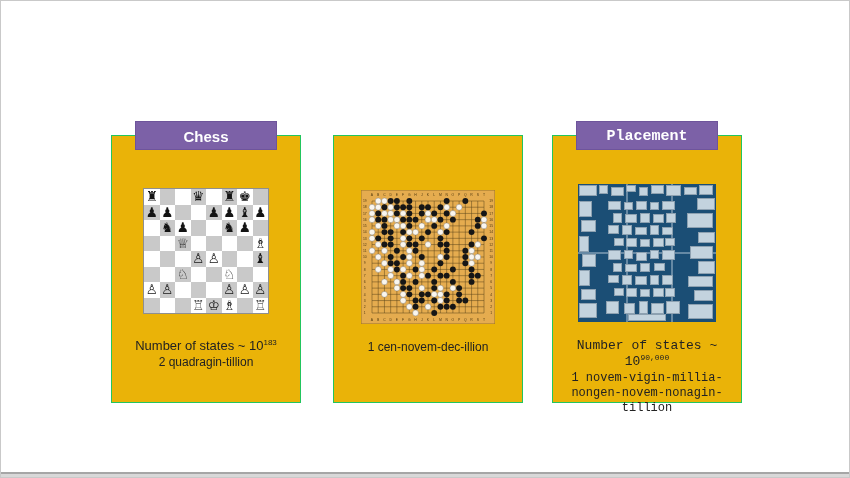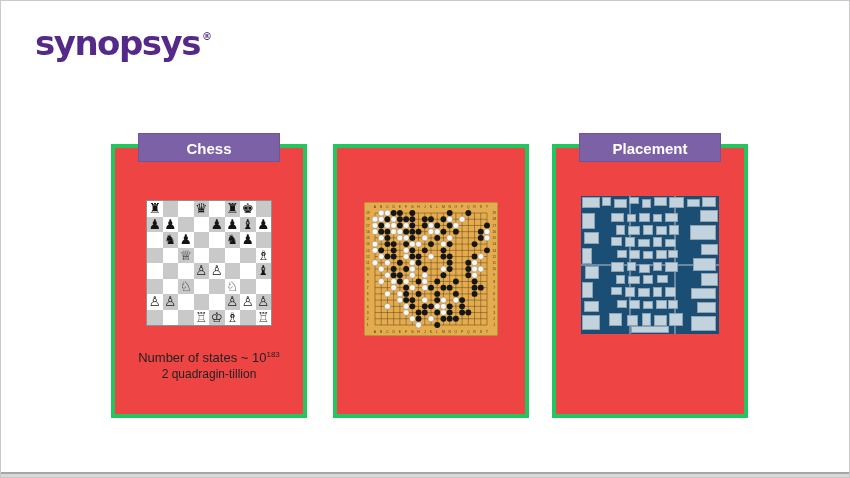--- a/index.html
+++ b/index.html
@@ -8,26 +8,26 @@
     background:#ffffff;border:1px solid #c9c9c9;overflow:hidden;
     font-family:"Liberation Sans",sans-serif;
   }
   .logo{
     position:absolute;left:34px;top:22px;
     font-size:34px;font-weight:bold;color:#552988;letter-spacing:-1.5px;
     font-family:"DejaVu Sans",sans-serif;
   }
   .logo .reg{font-size:10px;letter-spacing:0;position:relative;top:-15px;margin-left:2px;}
   .card{
-    position:absolute;top:143px;width:188px;height:266px;
-    border:4px solid #22c55e;background:#ef4444;
+    position:absolute;top:134px;width:188px;height:266px;
+    border:1px solid #22c55e;background:#eab308;
   }
   .card.c1{left:110px;}
   .card.c2{left:332px;}
-  .card.c3{left:551px;}
+  .card.c3{left:551px;font-family:Liberation Mono, monospace;}
   .card-header{
     position:absolute;top:-15px;left:50%;transform:translateX(-50%);
     width:142px;height:29px;line-height:29px;
     background:#7c61a7;border:1px solid #6e549b;box-sizing:border-box;
     color:#ffffff;font-size:15px;font-weight:bold;text-align:center;
   }
   .board-wrap{position:absolute;left:50%;transform:translateX(-50%);}
   .c1 .board-wrap{top:52px;}
   .c2 .board-wrap{top:54px;}
   .c3 .board-wrap{top:48px;}
@@ -50,21 +50,20 @@
   .chan.h{left:0;right:0;height:2px;}
   
   .bottom-line{position:absolute;left:0;right:0;top:471px;height:2px;background:#a6a6a6;}
   .bottom-shade{position:absolute;left:0;right:0;top:473px;bottom:0;background:#d8d8d8;}
 </style>
 </head>
 <body>
 
 <div class="slide">
 
-  <div class="logo"><span>synopsys</span><span class="reg">®</span></div>
 
   <div class="card c1">
     <div class="card-header">Chess</div>
     <div class="board-wrap">
       <div class="chess-board" id="chess-board">
           <div class="chess-square" style="background: rgb(255, 255, 255);">♜</div>
           <div class="chess-square" style="background: rgb(201, 201, 201);"></div>
           <div class="chess-square" style="background: rgb(255, 255, 255);"></div>
           <div class="chess-square" style="background: rgb(201, 201, 201);">♛</div>
           <div class="chess-square" style="background: rgb(255, 255, 255);"></div>
@@ -418,20 +417,21 @@
             <circle cx="54.55555555555556" cy="116.77777777777779" r="2.95" fill="#161616"></circle>
             <circle cx="67" cy="116.77777777777779" r="2.95" fill="#FAF6EE" stroke="#777" stroke-width="0.4"></circle>
             <circle cx="79.44444444444444" cy="116.77777777777779" r="2.95" fill="#161616"></circle>
             <circle cx="85.66666666666667" cy="116.77777777777779" r="2.95" fill="#161616"></circle>
             <circle cx="91.88888888888889" cy="116.77777777777779" r="2.95" fill="#161616"></circle>
             <circle cx="54.55555555555556" cy="123" r="2.95" fill="#FAF6EE" stroke="#777" stroke-width="0.4"></circle>
             <circle cx="73.22222222222223" cy="123" r="2.95" fill="#161616"></circle>
           </svg></div>
     </div>
     <div class="card-text">
+      <div class="name-line">1 cen-novem-dec-illion</div>
     </div>
   </div>
 
   <div class="card c3">
     <div class="card-header">Placement</div>
     <div class="board-wrap">
       <div class="placement" id="placement-box" style="background: rgb(27, 78, 117);">
           <div class="chan v" style="left: 35%;"></div>
           <div class="chan v" style="left: 67.5%;"></div>
           <div class="chan h" style="top: 49%;"></div>
@@ -499,17 +499,21 @@
           <div class="placement-block" style="left: 54%; top: 75%; width: 8%; height: 7%; background: rgb(195, 211, 222);"></div>
           <div class="placement-block" style="left: 63%; top: 75%; width: 7%; height: 7%; background: rgb(195, 211, 222);"></div>
           <div class="placement-block" style="left: 20%; top: 85%; width: 10%; height: 9%; background: rgb(195, 211, 222);"></div>
           <div class="placement-block" style="left: 33%; top: 86%; width: 8%; height: 8%; background: rgb(195, 211, 222);"></div>
           <div class="placement-block" style="left: 44%; top: 85%; width: 7%; height: 9%; background: rgb(195, 211, 222);"></div>
           <div class="placement-block" style="left: 53%; top: 86%; width: 9%; height: 8%; background: rgb(195, 211, 222);"></div>
           <div class="placement-block" style="left: 64%; top: 85%; width: 10%; height: 9%; background: rgb(195, 211, 222);"></div>
           <div class="placement-block" style="left: 36%; top: 94%; width: 28%; height: 5%; background: rgb(195, 211, 222);"></div>
         </div>
     </div>
+    <div class="card-text">
+      <div class="states-line"><span>Number of states ~ 10</span><sup>90,000</sup></div>
+      <div class="name-line">1 novem-vigin-millia-nongen-novem-nonagin-tillion</div>
+    </div>
   </div>
 
   <div class="bottom-line"></div>
   <div class="bottom-shade"></div>
 </div>
 
 </body></html>

